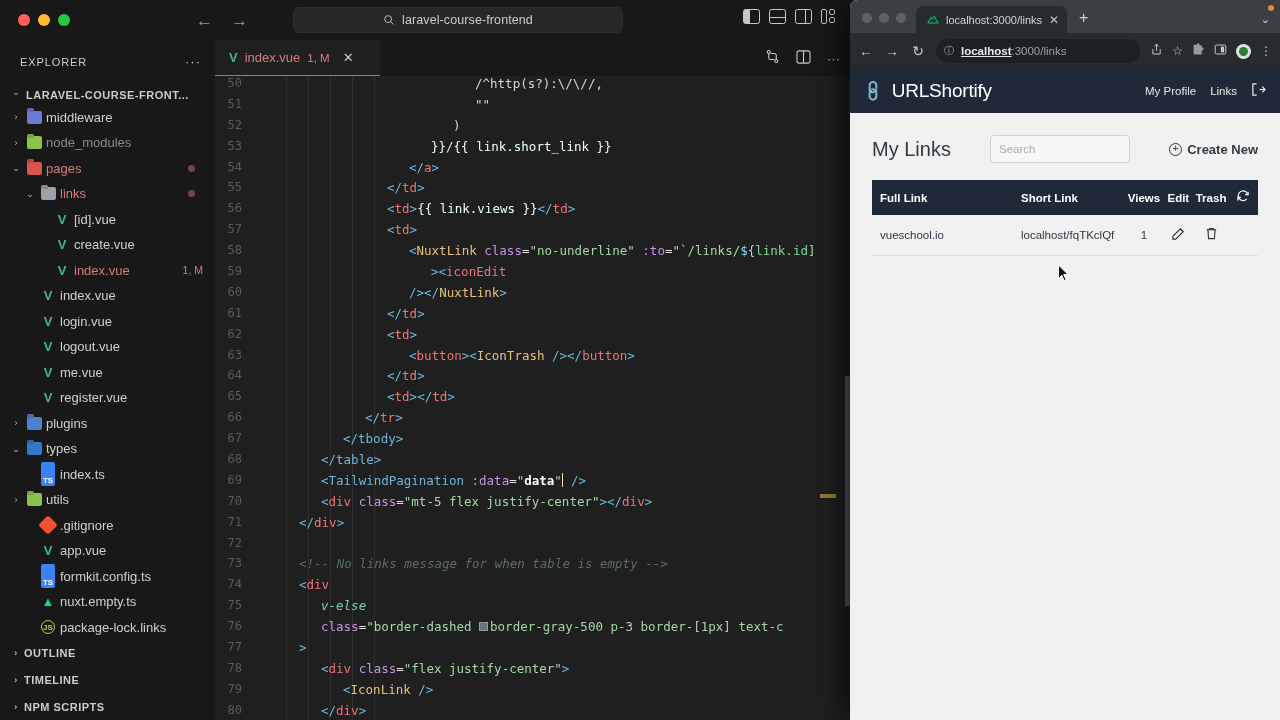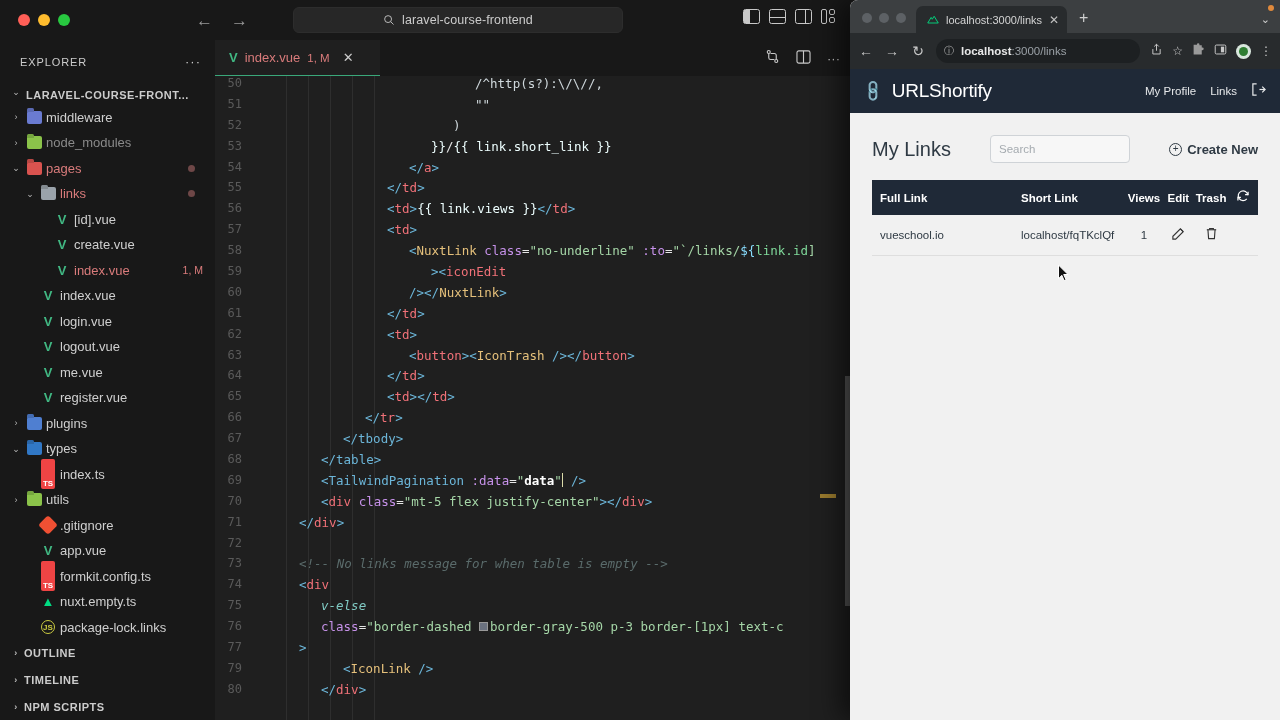--- a/index.html
+++ b/index.html
@@ -79,21 +79,21 @@
   .sect .chev { width: 16px; font-size: 9px; text-align: center; color:#bbb; }
 
   
   .fi { width: 15px; height: 13px; border-radius: 2px; position: relative; }
   .fi.folder::before {
     content: ""; position: absolute; left: 0; top: -2.5px; width: 7px; height: 4px;
     border-radius: 1.5px 1.5px 0 0; background: inherit; filter: brightness(.85);
   }
   .vueicon { color: #41b883; font-size: 13px; font-weight: 700; line-height: 1; }
   .tsicon {
-    width: 14px; height: 30px; background: #ef4444; color: #fff; border-radius: 2px;
+    width: 14px; height: 24px; background: #3b82f6; color: #fff; border-radius: 2px;
     font-size: 8px; font-weight: 700; display: flex; align-items: flex-end;
     justify-content: center; line-height: 1.3;
   }
   .gitico { width:14px;height:14px;background:#f05033;border-radius:3px;transform:rotate(45deg);}
   .nuxtico { color:#00dc82; font-size: 13px; line-height: 1; }
   .jsonico {
     width:14px;height:14px;border:1.5px solid #cbcb41;border-radius:50%;color:#cbcb41;
     font-size:8px;display:flex;align-items:center;justify-content:center;font-weight:700;
   }
 
@@ -163,21 +163,21 @@
   .br-orange-dot { position: absolute; right: 6px; top: 5px; width: 6px; height: 6px; border-radius: 50%; background: #e08a3c; }
 
   .br-toolbar { height: 36px; background: #282b2d; display: flex; align-items: center; padding: 0 8px; gap: 10px; }
   .br-nav { color: #c9c9c9; font-size: 14px; cursor: pointer; width: 16px; text-align: center; }
   .br-omnibox {
     flex: 1; height: 24px; background: #1d2022; border-radius: 13px; display: flex;
     align-items: center; padding: 0 8px; gap: 7px; cursor: text;
   }
   .br-omni-ico { color: #b0b0b0; font-size: 10px; }
   .br-omni-text { font-size: 11.5px; color: #9aa0a6; }
-  .br-omni-text b { color: #e8e8e8; font-weight: 700; }
+  .br-omni-text b { color: #e8e8e8; font-weight: 700; text-decoration: underline; }
   .br-tool-icons { display: flex; align-items: center; gap: 9px; }
   .br-ti { color: #c9c9c9; font-size: 12px; cursor: pointer; }
   .br-avatar { width: 15px; height: 15px; border-radius: 50%; background: #d8e6dd; position: relative; }
   .br-avatar::after { content:""; position:absolute; left:3px; top:3px; width:9px; height:9px; border-radius:50%; background:#2e7d32;}
 
   
   .app { height: 651px; background: #f1f1f1; overflow: hidden; }
   .app-nav {
     height: 44px; background: #1f2937; display: flex; align-items: center;
     padding: 0 14px; justify-content: space-between;
@@ -499,20 +499,21 @@
               <div class="cline"><span class="lno">68</span><span class="ctext" style="padding-left: 68px;"><span class="tk-tagc">&lt;/</span><span class="tk-tagc">table</span><span class="tk-tagc">&gt;</span></span></div>
               <div class="cline"><span class="lno">69</span><span class="ctext" style="padding-left: 68px;"><span class="tk-tagc">&lt;</span><span class="tk-tagc">TailwindPagination</span><span class="tk-plain"> </span><span class="tk-attr">:data</span><span class="tk-white">=</span><span class="tk-str">"</span><span class="tk-bold">data</span><span class="tk-str">"</span><span class="caret"></span><span class="tk-plain"> </span><span class="tk-tagc">/&gt;</span></span></div>
               <div class="cline"><span class="lno">70</span><span class="ctext" style="padding-left: 68px;"><span class="tk-tagc">&lt;</span><span class="tk-tag">div</span><span class="tk-plain"> </span><span class="tk-attr">class</span><span class="tk-white">=</span><span class="tk-str">"mt-5 flex justify-center"</span><span class="tk-tagc">&gt;</span><span class="tk-tagc">&lt;/</span><span class="tk-tag">div</span><span class="tk-tagc">&gt;</span></span></div>
               <div class="cline"><span class="lno">71</span><span class="ctext" style="padding-left: 46px;"><span class="tk-tagc">&lt;/</span><span class="tk-tag">div</span><span class="tk-tagc">&gt;</span></span></div>
               <div class="cline"><span class="lno">72</span><span class="ctext" style="padding-left: 46px;"></span></div>
               <div class="cline"><span class="lno">73</span><span class="ctext" style="padding-left: 46px;"><span class="tk-cmt">&lt;!-- No links message for when table is empty --&gt;</span></span></div>
               <div class="cline"><span class="lno">74</span><span class="ctext" style="padding-left: 46px;"><span class="tk-tagc">&lt;</span><span class="tk-tag">div</span></span></div>
               <div class="cline"><span class="lno">75</span><span class="ctext" style="padding-left: 68px;"><span class="tk-ital">v-else</span></span></div>
               <div class="cline"><span class="lno">76</span><span class="ctext" style="padding-left: 68px;"><span class="tk-attr">class</span><span class="tk-white">=</span><span class="tk-str">"border-dashed </span><span class="colorbox"></span><span class="tk-str">border-gray-500 p-3 border-[1px] text-c</span></span></div>
               <div class="cline"><span class="lno">77</span><span class="ctext" style="padding-left: 46px;"><span class="tk-tagc">&gt;</span></span></div>
+              <div class="cline"><span class="lno">78</span><span class="ctext" style="padding-left: 68px;"><span class="tk-tagc">&lt;</span><span class="tk-tag">div</span><span class="tk-plain"> </span><span class="tk-attr">class</span><span class="tk-white">=</span><span class="tk-str">"flex justify-center"</span><span class="tk-tagc">&gt;</span></span></div>
               <div class="cline"><span class="lno">79</span><span class="ctext" style="padding-left: 90px;"><span class="tk-tagc">&lt;</span><span class="tk-comp">IconLink</span><span class="tk-plain"> </span><span class="tk-tagc">/&gt;</span></span></div>
               <div class="cline"><span class="lno">80</span><span class="ctext" style="padding-left: 68px;"><span class="tk-tagc">&lt;/</span><span class="tk-tag">div</span><span class="tk-tagc">&gt;</span></span></div>
             </div>
           <div class="minimap-mark"></div>
           <div class="vscrollbar">
               <i></i>
             </div>
         </div>
       </div>
     </div>

